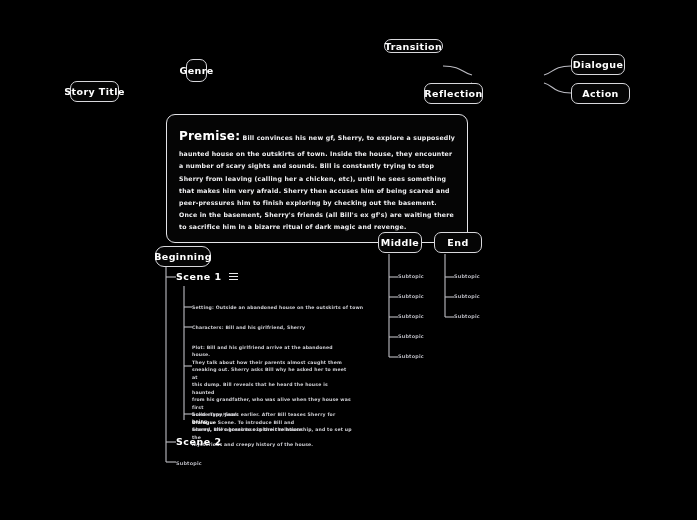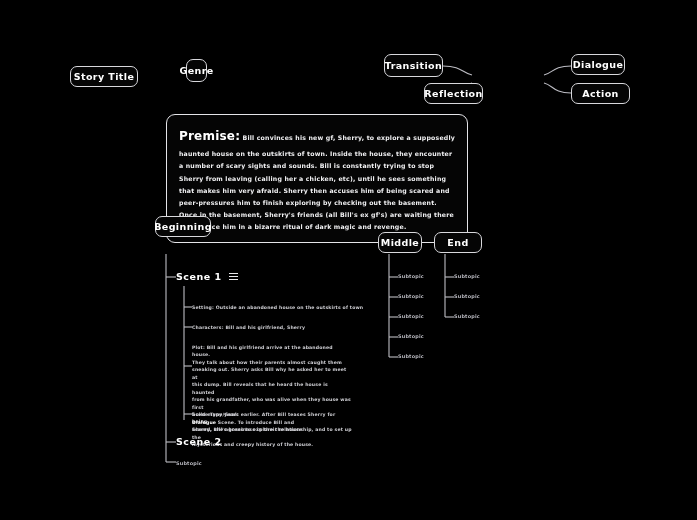--- a/index.html
+++ b/index.html
@@ -115,39 +115,39 @@
       <path d="M 389 337 L 398 337"></path>
       <path d="M 389 357 L 398 357"></path>
 
       <path d="M 445 254 L 445 317"></path>
       <path d="M 445 277 L 454 277"></path>
       <path d="M 445 297 L 454 297"></path>
       <path d="M 445 317 L 454 317"></path>
     </g>
   </svg>
 
-  <div class="node" style="left:70px;top:66px;width:68px;height:21px;">Story Title</div>
+  <div class="node" style="left:70px;top:81px;width:49px;height:21px;">Story Title</div>
 
   <div class="node" style="left:186px;top:59px;width:21px;height:23px;">Genre</div>
 
-  <div class="node" style="left:384px;top:54px;width:59px;height:23px;">Transition</div>
+  <div class="node" style="left:384px;top:39px;width:59px;height:14px;">Transition</div>
 
   <div class="node" style="left:384px;top:83px;width:59px;height:21px;margin-left:40px;">Reflection</div>
 
 
   <div class="node" style="left:571px;top:54px;width:54px;height:21px;">Dialogue</div>
 
   <div class="node" style="left:571px;top:83px;width:59px;height:21px;">Action</div>
 
   <div class="premise" style="left:166px;top:114px;width:302px;">
     <span class="plabel">Premise:</span>
     <span>Bill convinces his new gf, Sherry, to explore a supposedly haunted house on the outskirts of town. Inside the house, they encounter a number of scary sights and sounds. Bill is constantly trying to stop Sherry from leaving (calling her a chicken, etc), until he sees something that makes him very afraid. Sherry then accuses him of being scared and peer-pressures him to finish exploring by checking out the basement. Once in the basement, Sherry's friends (all Bill's ex gf's) are waiting there to sacrifice him in a bizarre ritual of dark magic and revenge.</span>
   </div>
 
-  <div class="node" style="left:155px;top:216px;width:56px;height:21px;">Beginning</div>
+  <div class="node" style="left:155px;top:246px;width:56px;height:21px;border-radius:9px;">Beginning</div>
 
   <div class="node" style="left:378px;top:232px;width:44px;height:21px;">Middle</div>
 
   <div class="node" style="left:434px;top:232px;width:48px;height:21px;">End</div>
 
   <div class="branch-title" style="left:176px;top:271px;">
     <span>Scene 1</span>
     <span class="hamburger">
       <i></i>
         <i></i>

